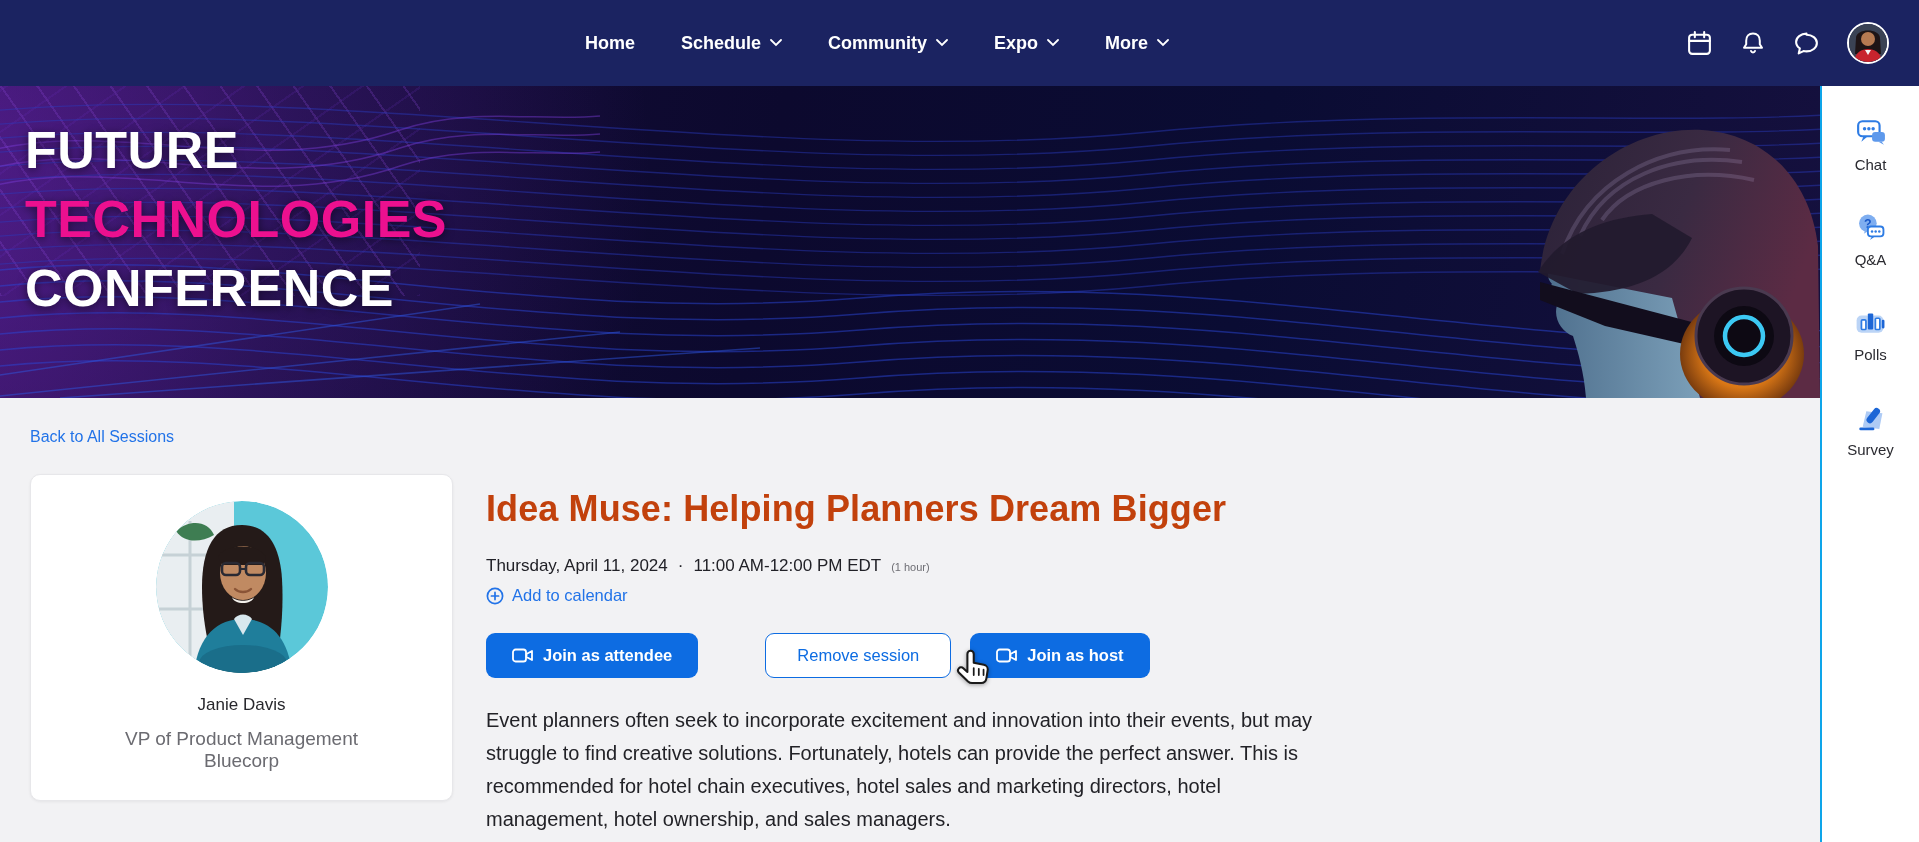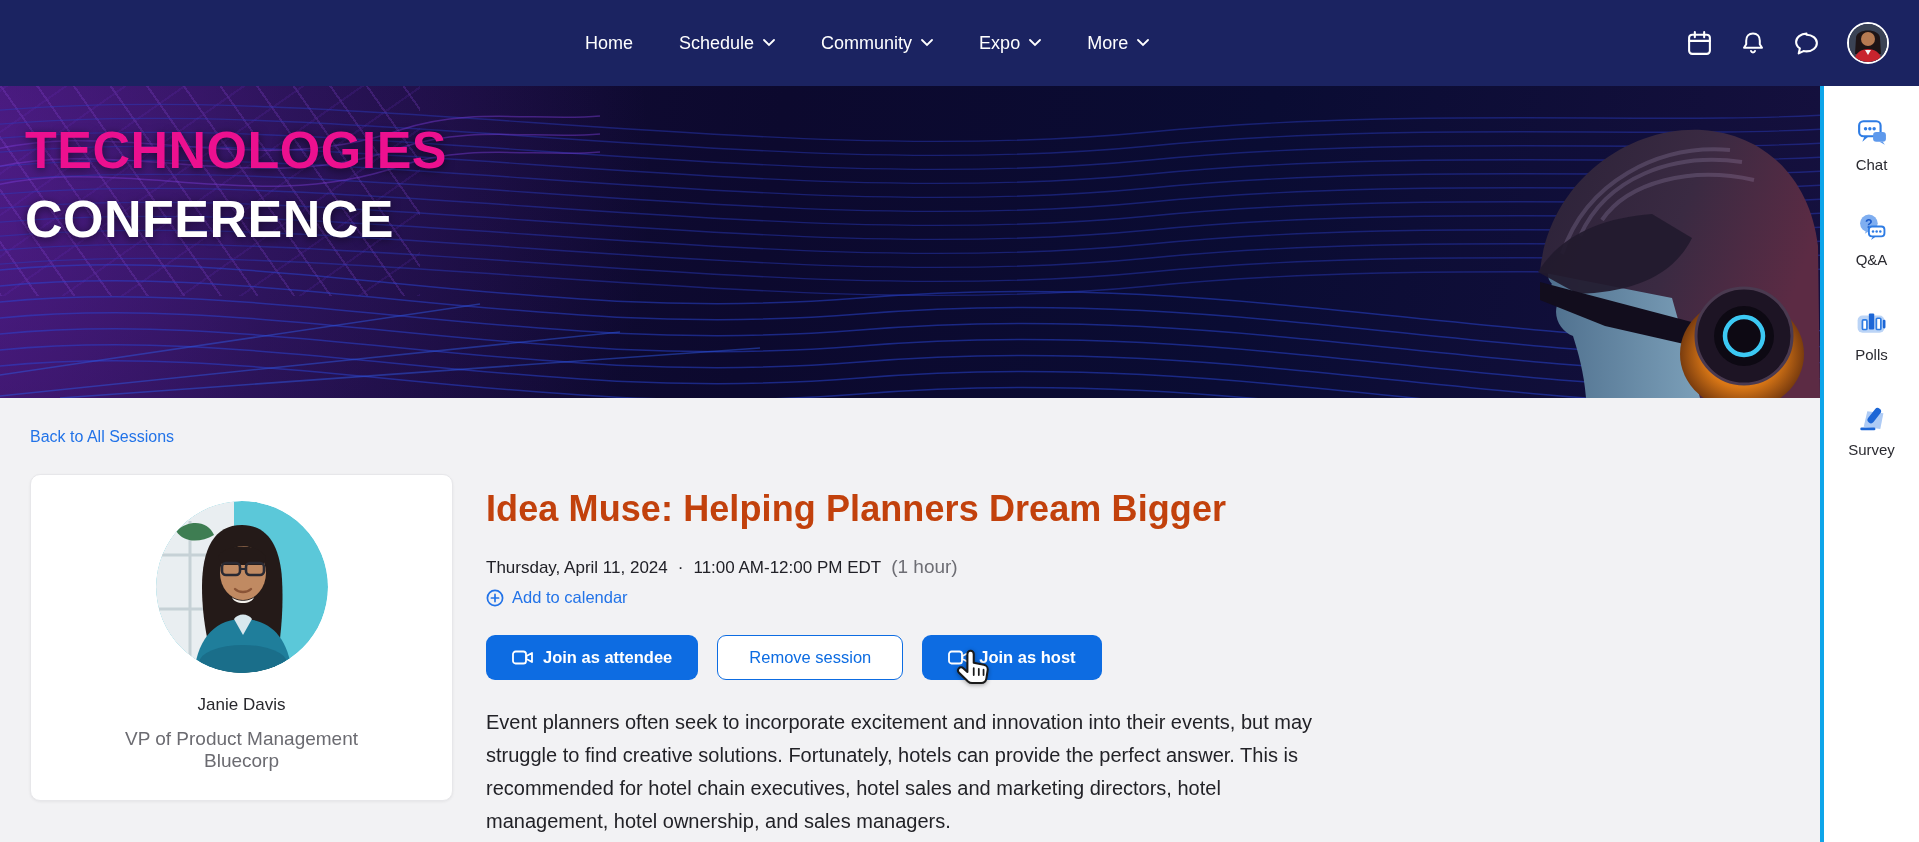--- a/index.html
+++ b/index.html
@@ -3,21 +3,21 @@
 <meta charset="utf-8">
 <style>
   * { margin:0; padding:0; box-sizing:border-box; }
   html,body { width:1919px; height:842px; overflow:hidden; background:#F2F2F4;
               font-family:"Liberation Sans", sans-serif; }
   .screen { position:relative; width:1919px; height:842px; background:#F2F2F4; overflow:hidden; }
 
   
   .navbar { position:absolute; top:0; left:0; width:1919px; height:86px; background:#1B2361; z-index:30; }
   .nav-links { position:absolute; left:585px; top:0; height:86px; display:flex; align-items:center; gap:46px; }
-  .nav-link { display:flex; align-items:center; gap:9px; color:#FFFFFF; font-size:18px; font-weight:400;
+  .nav-link { display:flex; align-items:center; gap:9px; color:#FFFFFF; font-size:18px; font-weight:700;
               text-decoration:none; cursor:pointer;text-align:right; }
   .nav-right { position:absolute; right:30px; top:0; height:86px; display:flex; align-items:center; gap:27px; }
   .icon-btn { background:none; border:none; cursor:pointer; display:flex; align-items:center; }
   .avatar-btn { background:none; border:none; cursor:pointer; }
   .avatar-ring { display:block; width:42px; height:42px; border-radius:50%; border:2px solid #FFFFFF; overflow:hidden; }
 
   
   .hero { position:absolute; top:86px; left:0; width:1820px; height:312px; overflow:hidden;
           background:linear-gradient(100deg,#2A0F4A 0%,#140C36 16%,#0C092E 42%,#0A0C33 68%,#15103E 100%); }
   .hero::before { content:""; position:absolute; inset:0;
@@ -28,49 +28,49 @@
             repeating-linear-gradient(-35deg, rgba(110,50,200,.5) 0 2px, transparent 2px 34px); }
   .waves { position:absolute; inset:0; }
   .hero h1 { position:absolute; left:25px; top:30px; z-index:5; font-weight:700; font-size:52px;
              line-height:69px; letter-spacing:.5px; color:#FFFFFF; text-shadow:0 2px 10px rgba(0,0,0,.55); }
   .hero h1 span { display:block; }
   .hero h1 .pink { color:#EC108F; }
   .vr-head { position:absolute; right:0; bottom:0; }
 
   
   .rail { position:absolute; top:86px; right:0; width:99px; height:756px; background:#FFFFFF;
-          border-left:4px solid #0ea5e9; display:flex; flex-direction:column; align-items:center;
+          border-left:2px solid #0ea5e9; display:flex; flex-direction:column; align-items:center;
           padding-top:32px; gap:40px; z-index:20; }
   .rail-item { background:none; border:none; cursor:pointer; display:flex; flex-direction:column;
                align-items:center; gap:10px; font-family:"Liberation Sans",sans-serif; }
   .rail-item .lbl { font-size:15px; color:#2A2A30; }
 
   
   .page { position:absolute; top:398px; left:0; width:1820px; height:476px; padding:30px 0 0 30px; }
   .back { display:inline-block; color:#2273E8; font-size:16px; text-decoration:none; cursor:pointer; }
   .cols { display:flex; align-items:flex-start; gap:33px; margin-top:28px; }
 
   .speaker-card { width:423px; background:#FFFFFF; border:1px solid #E7E7EA; border-radius:10px;
                   box-shadow:0 1px 3px rgba(0,0,0,.06); padding:20px 20px 28px; text-align:center; }
   .photo { width:172px; height:172px; border-radius:50%; overflow:hidden; margin:6px auto 0; }
   .sname { margin-top:22px; font-size:17px; color:#28282D; }
   .srole { margin-top:13px; font-size:19px; color:#6B6B71; }
   .scompany { font-size:19px; color:#6B6B71; }
 
   .details { padding-top:14px; }
   .details h2 { font-size:36px; font-weight:700; color:#c2410c; letter-spacing:.1px; }
   .when { margin-top:26px; display:flex; align-items:baseline; gap:10px; font-size:17px; color:#212127; }
-  .when .dur { font-size:19px; color:#6E6E74; }
+  .when .dur { font-size:11px; color:#6E6E74; }
   .addcal { margin-top:10px; display:inline-flex; align-items:center; gap:8px; color:#2273E8;
             font-size:16.5px; text-decoration:none; cursor:pointer; }
   .btnrow { margin-top:24px; display:flex; gap:19px; }
   .btn { height:45px; border-radius:9px; display:inline-flex; align-items:center; gap:10px;
          font-family:"Liberation Sans",sans-serif; font-size:16.5px; cursor:pointer; }
   .btn.primary { background:#0D6CE2; border:none; color:#FFFFFF; font-weight:700; padding:0 26px; }
-  .btn.secondary { background:#FFFFFF; border:1px solid #0D6CE2; color:#0D6CE2; font-weight:500; padding:0 31px; }
+  .btn.secondary { background:#FFFFFF; border:1px solid #0D6CE2; color:#0D6CE2; font-weight:500; padding:0 31px;margin-left:48px; }
   .desc { margin-top:26px; width:828px; font-size:20px; line-height:33px; color:#222227; }
 
   .cursor { position:absolute; left:956px; top:648px; z-index:60; pointer-events:none;
             filter:drop-shadow(0 1px 2px rgba(0,0,0,.35)); }
 </style>
 </head>
 <body>
 
 <div class="screen">
 
@@ -174,20 +174,21 @@
           <use href="#wv3" y="36"></use>
       </g>
       <g stroke="#2E55E0" stroke-opacity="0.5" stroke-width="1.6">
         <path d="M-20,292 L480,218"></path>
           <path d="M-20,312 L620,246"></path>
           <path d="M60,312 L760,262"></path>
       </g>
     </svg>
 
     <h1>
+      <span>FUTURE</span>
       <span class="pink">TECHNOLOGIES</span>
       <span>CONFERENCE</span>
     </h1>
 
     <svg class="vr-head" width="430" height="312" viewBox="0 0 430 312">
       <defs>
         <linearGradient id="helmG" x1="0" y1="0" x2="1" y2="0.35">
           <stop offset="0" stop-color="#2B2238"></stop>
             <stop offset="0.55" stop-color="#3A2A42"></stop>
             <stop offset="1" stop-color="#5C2B44"></stop>

